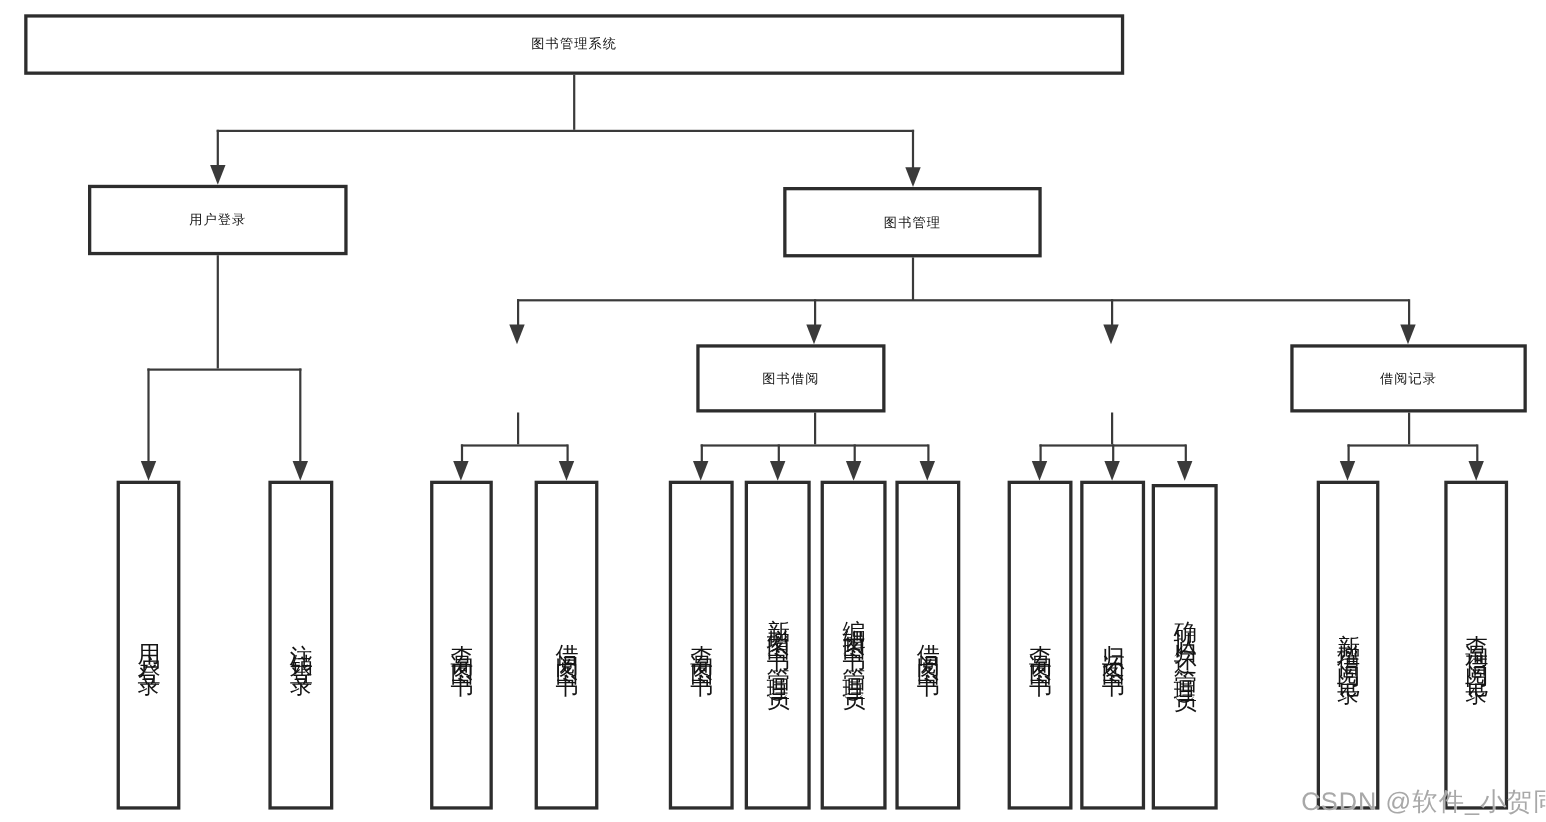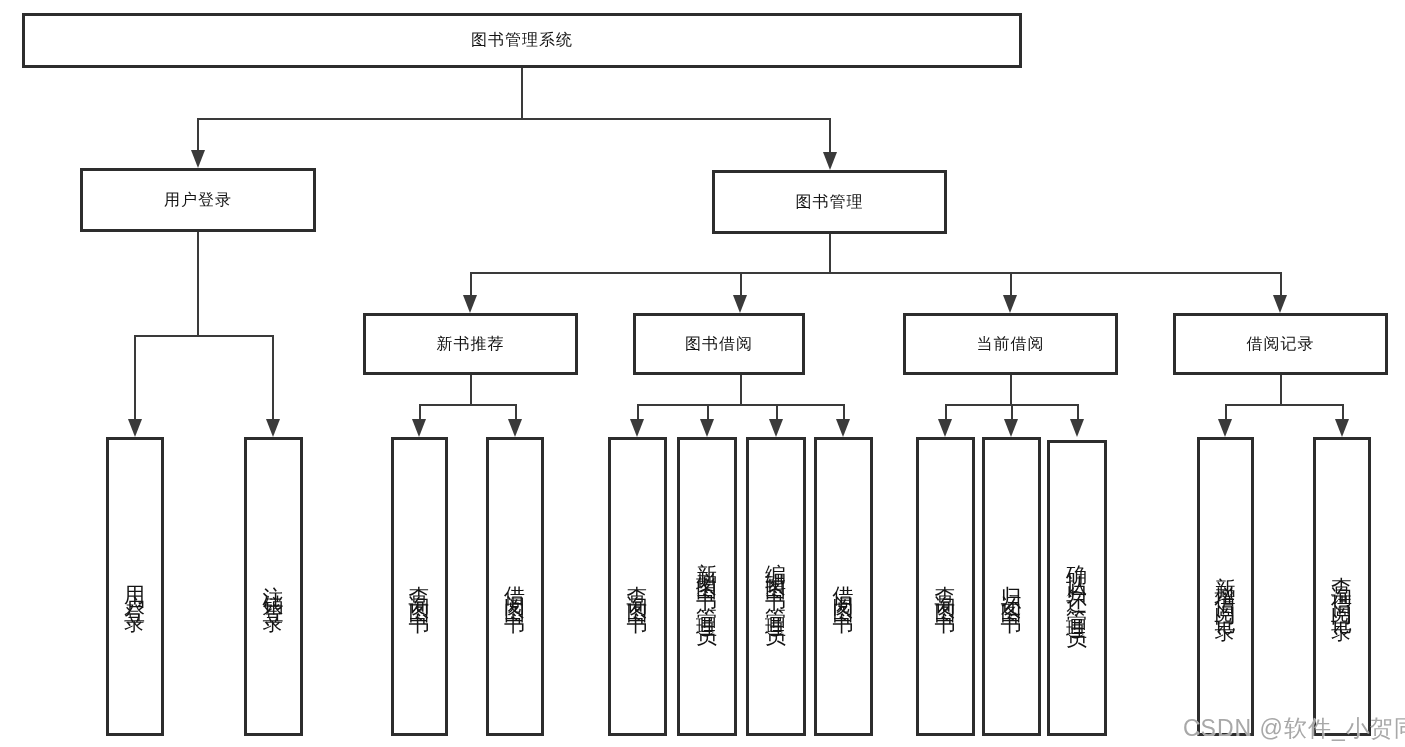--- a/index.html
+++ b/index.html
@@ -12,21 +12,21 @@
     overflow: hidden;
   }
   .hbox {
     position: absolute;
     box-sizing: border-box;
     border: 3px solid var(--border, #2d2d2d);
     background: #ffffff;
     display: flex;
     align-items: center;
     justify-content: center;
-    font-size: 16px;
+    font-size: 12px;
     color: var(--text, #111111);
     letter-spacing: 1px;
   }
   .vbox {
     position: absolute;
     box-sizing: border-box;
     border: 3px solid var(--border, #2d2d2d);
     background: #ffffff;
     display: flex;
     align-items: center;
@@ -91,23 +91,21 @@
   <div class="hline" style="left:470px;top:272px;width:811px"></div>
   <div class="vline" style="left:470px;top:272px;height:25px"></div>
   <div class="arrowhead" style="left:463px;top:295px"></div>
   <div class="vline" style="left:740px;top:272px;height:25px"></div>
   <div class="arrowhead" style="left:733px;top:295px"></div>
   <div class="vline" style="left:1010px;top:272px;height:25px"></div>
   <div class="arrowhead" style="left:1003px;top:295px"></div>
   <div class="vline" style="left:1280px;top:272px;height:25px"></div>
   <div class="arrowhead" style="left:1273px;top:295px"></div>
 
-  <div class="hbox" style="left:363px;top:313px;width:215px;height:62px">新书推荐</div>
   <div class="hbox" style="left:633px;top:313px;width:172px;height:62px">图书借阅</div>
-  <div class="hbox" style="left:903px;top:313px;width:215px;height:62px">当前借阅</div>
   <div class="hbox" style="left:1173px;top:313px;width:215px;height:62px">借阅记录</div>
 
   <div class="vline" style="left:470px;top:375px;height:29px"></div>
   <div class="hline" style="left:419px;top:404px;width:97px"></div>
   <div class="vline" style="left:419px;top:404px;height:17px"></div>
   <div class="arrowhead" style="left:412px;top:419px"></div>
   <div class="vline" style="left:515px;top:404px;height:17px"></div>
   <div class="arrowhead" style="left:508px;top:419px"></div>
 
   <div class="vline" style="left:740px;top:375px;height:29px"></div>

